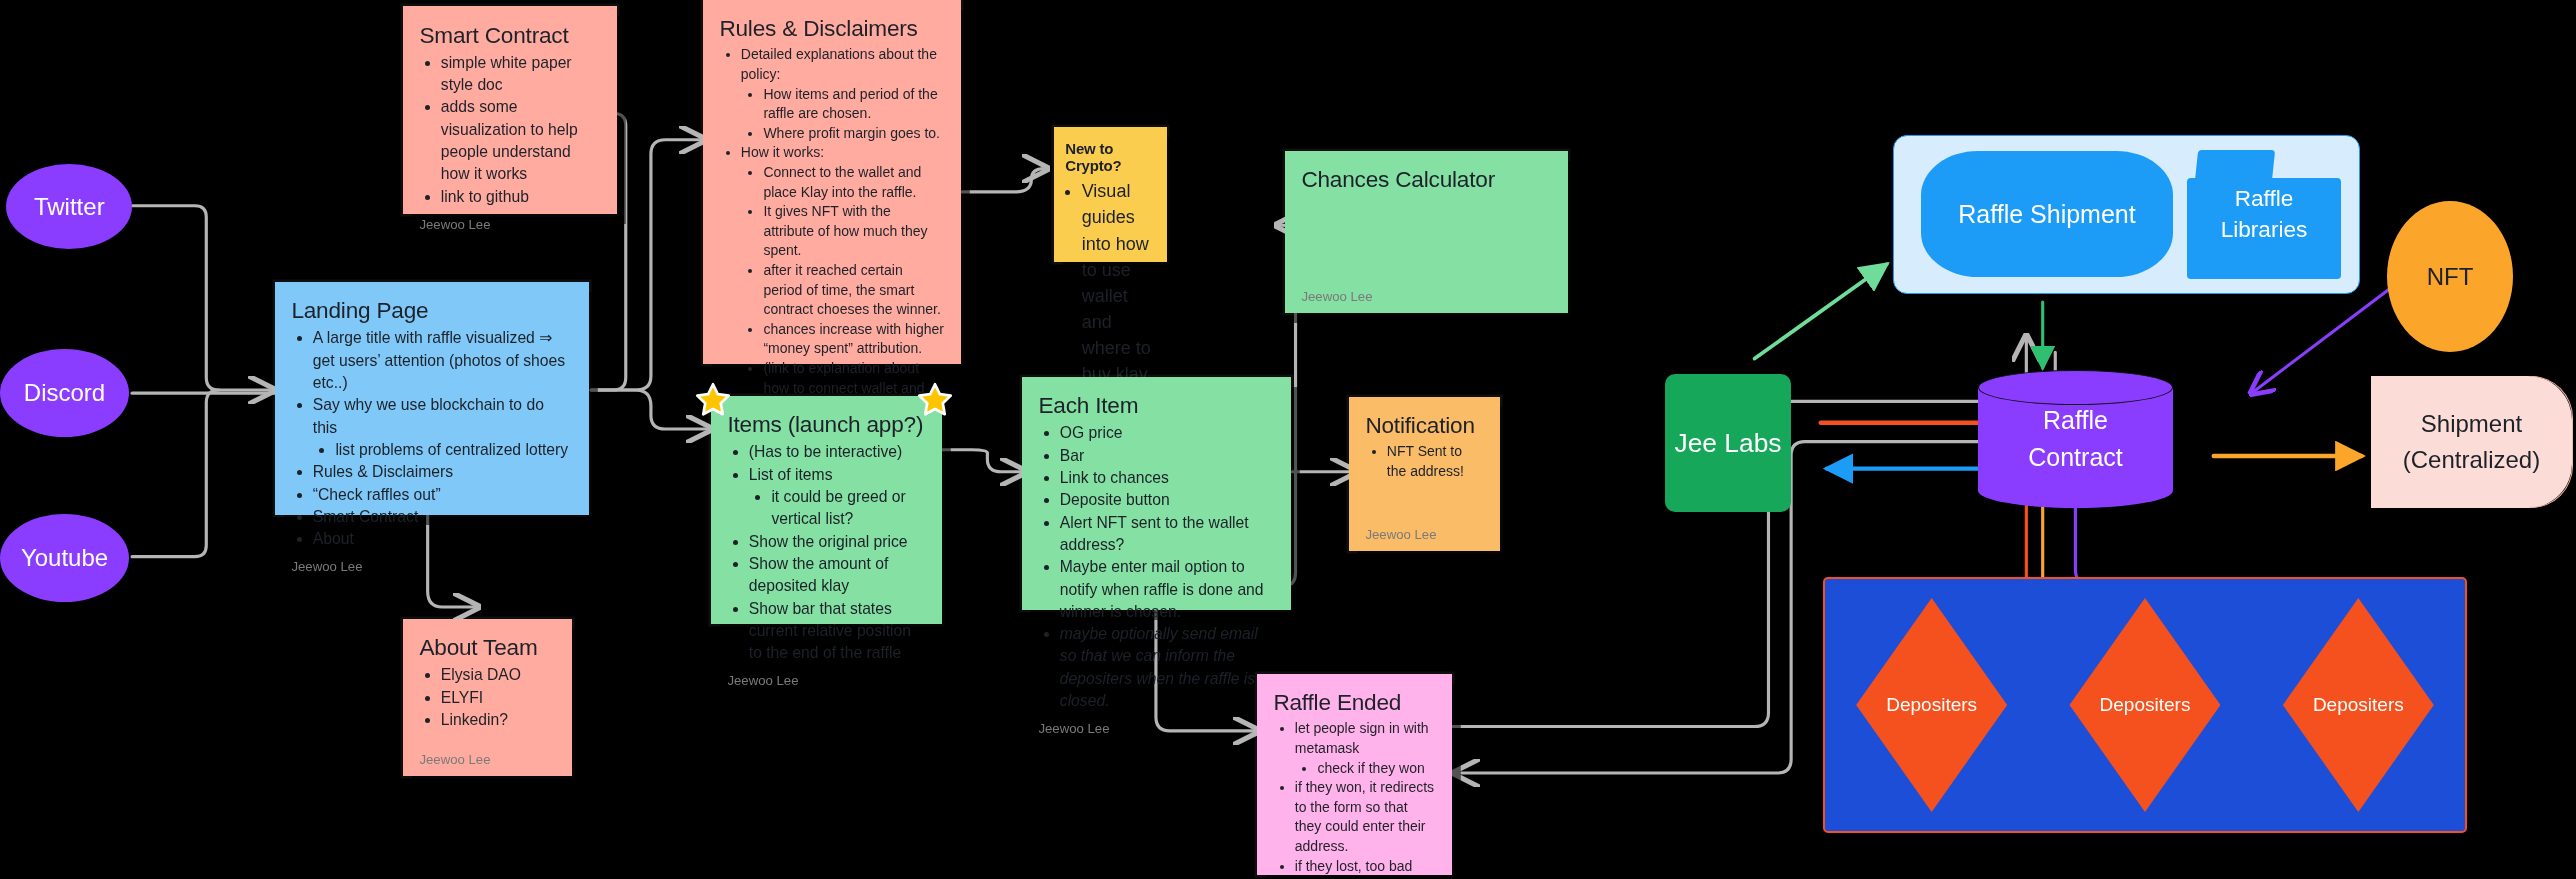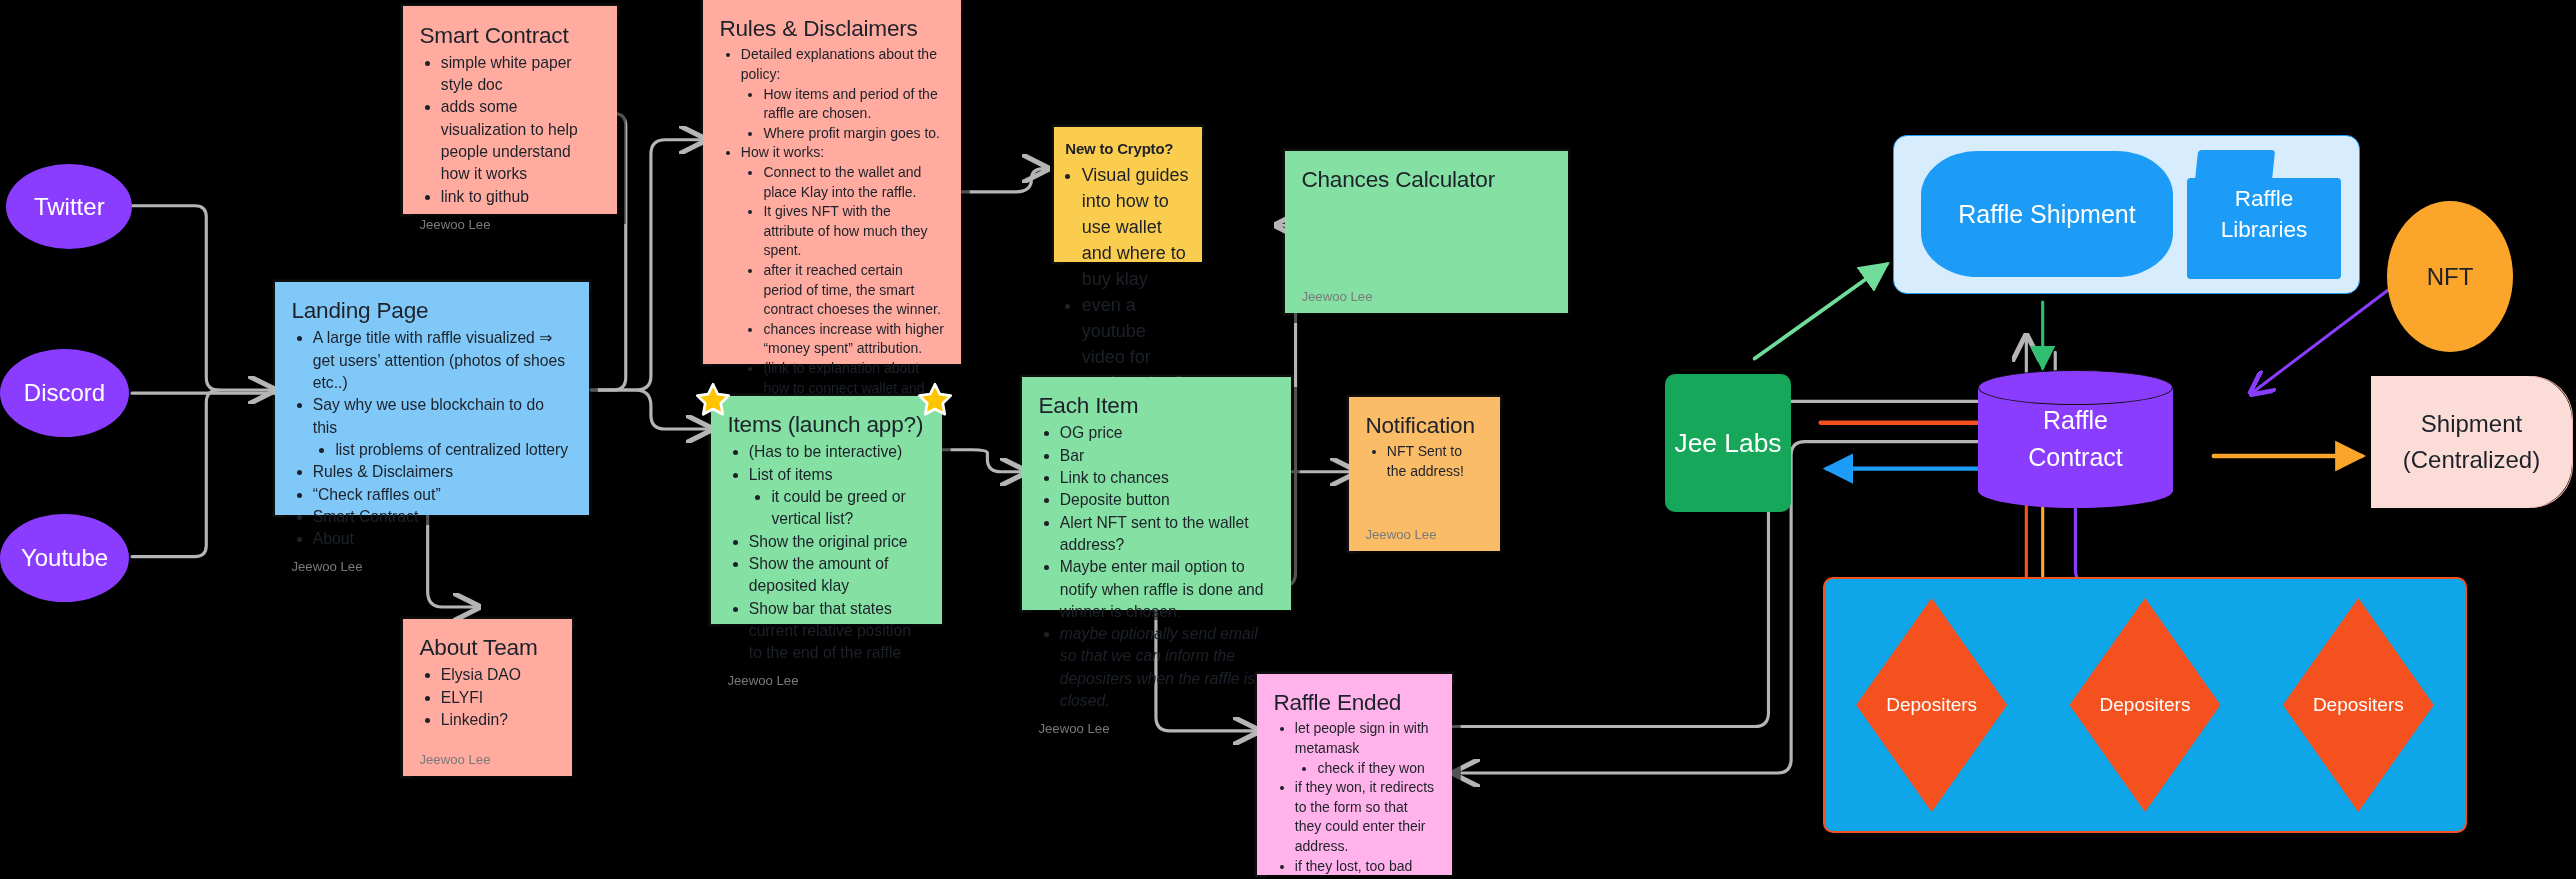--- a/index.html
+++ b/index.html
@@ -63,21 +63,21 @@
         align-items:center;justify-content:center;color:#fff;font-size:26.4px;}
 
   .shipment{position:absolute;}
   .shipment .sbody{position:absolute;left:0;top:0;width:100%;height:100%;background:#fcdcd6;
         border-radius:0 44px 44px 0;}
   .shipment .scap{position:absolute;right:-1.3px;top:0;width:42px;height:100%;
         border:1.3px solid #f5b6aa;border-left:none;border-radius:0 44px 44px 0;box-sizing:border-box;}
   .shipment .slbl{position:absolute;left:0;top:0;width:100%;height:100%;display:flex;flex-direction:column;
         align-items:center;justify-content:center;color:#1d2129;font-size:24px;line-height:1.5;border-radius:25px;}
 
-  .deposit-box{position:absolute;background:#0ea5e9;border:2.5px solid #f4511e;border-radius:10px;
+  .deposit-box{position:absolute;background:#1d4ed8;border:2.5px solid #f4511e;border-radius:5px;
         display:flex;align-items:center;justify-content:space-around;}
   .diamond{width:151px;height:214px;background:#f4511e;
         clip-path:polygon(50% 0,100% 50%,50% 100%,0 50%);
         display:flex;align-items:center;justify-content:center;color:#fff;font-size:19px;}
 </style>
 </head>
 <body>
 
 <div id="canvas">
 
@@ -212,21 +212,21 @@
   <div class="note c-red" style="left:403px;top:619px;width:169px;height:157px;">
     <div class="n-title">About Team</div>
     <ul>
       <li>Elysia DAO</li>
       <li>ELYFI</li>
       <li>Linkedin?</li>
     </ul>
     <div class="author">Jeewoo Lee</div>
   </div>
 
-  <div class="note c-yellow small" style="left:1054px;top:127px;width:148px;height:135px;padding:14px 11.3px 6.3px 11.3px;">
+  <div class="note c-yellow small" style="left:1054px;top:127px;width:113px;height:135px;padding:14px 11.3px 6.3px 11.3px;">
     <div class="n-title">New to Crypto?</div>
     <ul style="padding-left:16.4px;">
       <li>Visual guides into how to use wallet and where to buy klay</li>
       <li>even a youtube video for explanation?</li>
     </ul>
     <div class="author">Jeewoo Lee</div>
   </div>
 
   <div class="note c-green" style="left:711px;top:396px;width:231px;height:228px;">
     <div class="n-title">Items (launch app?)</div>

